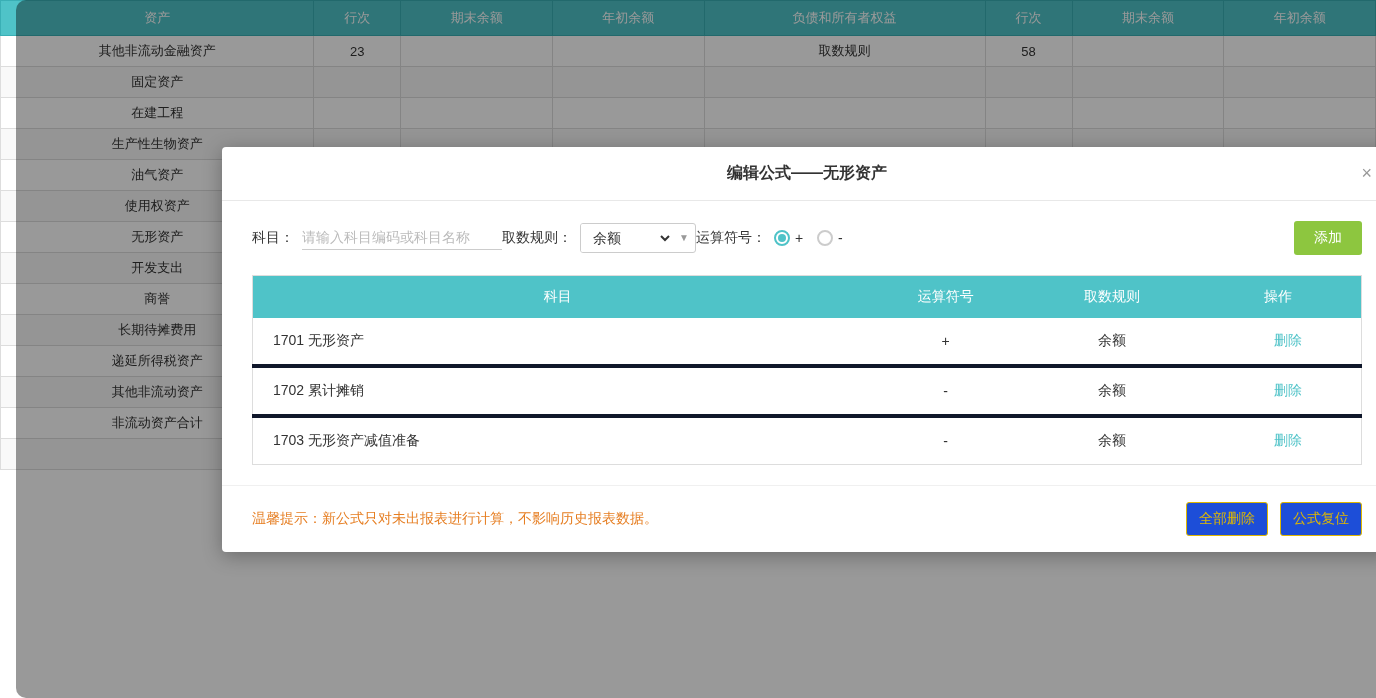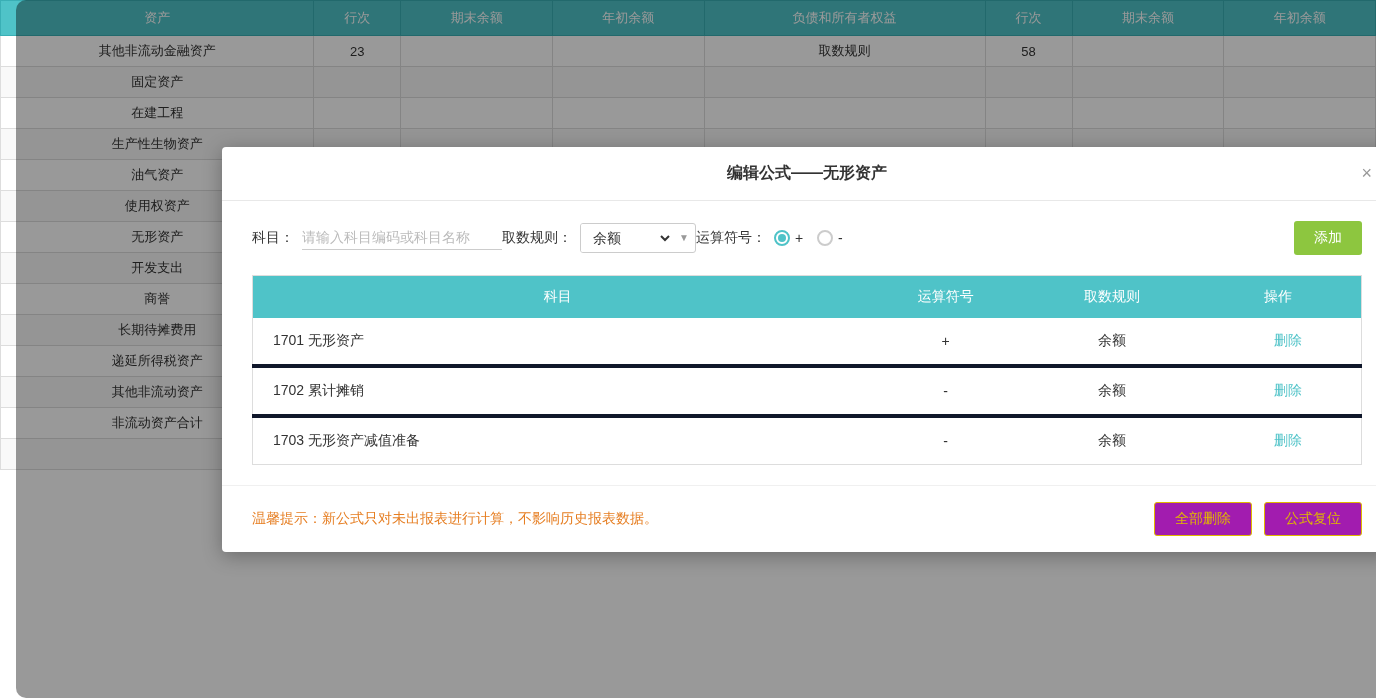--- a/index.html
+++ b/index.html
@@ -275,25 +275,25 @@
       font-size: 14px;
       color: #e67e22;
     }
 
     .footer-btns {
       display: flex;
       gap: 12px;
     }
 
     .btn-outline {
-      background: #a21caf;
+      background: #1d4ed8;
       border: 1px solid #e0b800;
       color: #e0b800;
       border-radius: 3px;
-      padding: 7px 20px;
+      padding: 7px 12px;
       font-size: 14px;
       cursor: pointer;
     }
 
     .col-subject { width: 55%; }
     .col-operator { width: 15%; }
     .col-rule { width: 15%; }
     .col-action { width: 15%; }
   </style>
 </head>

